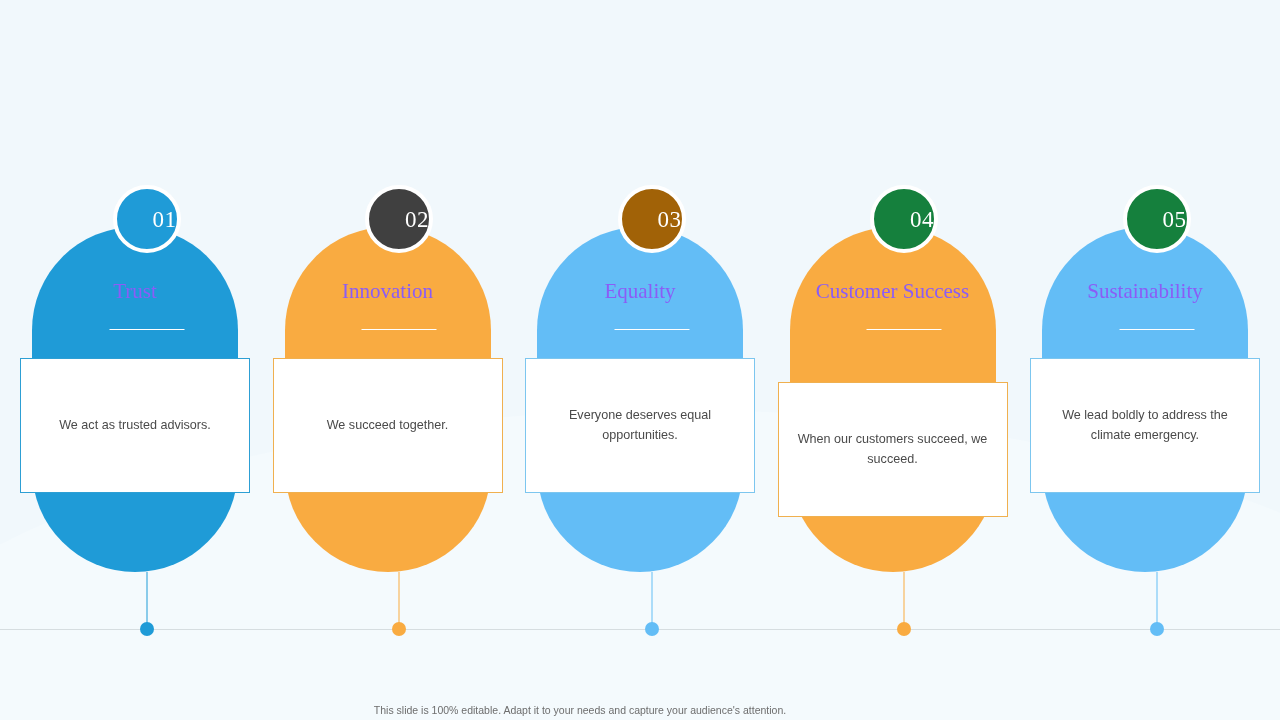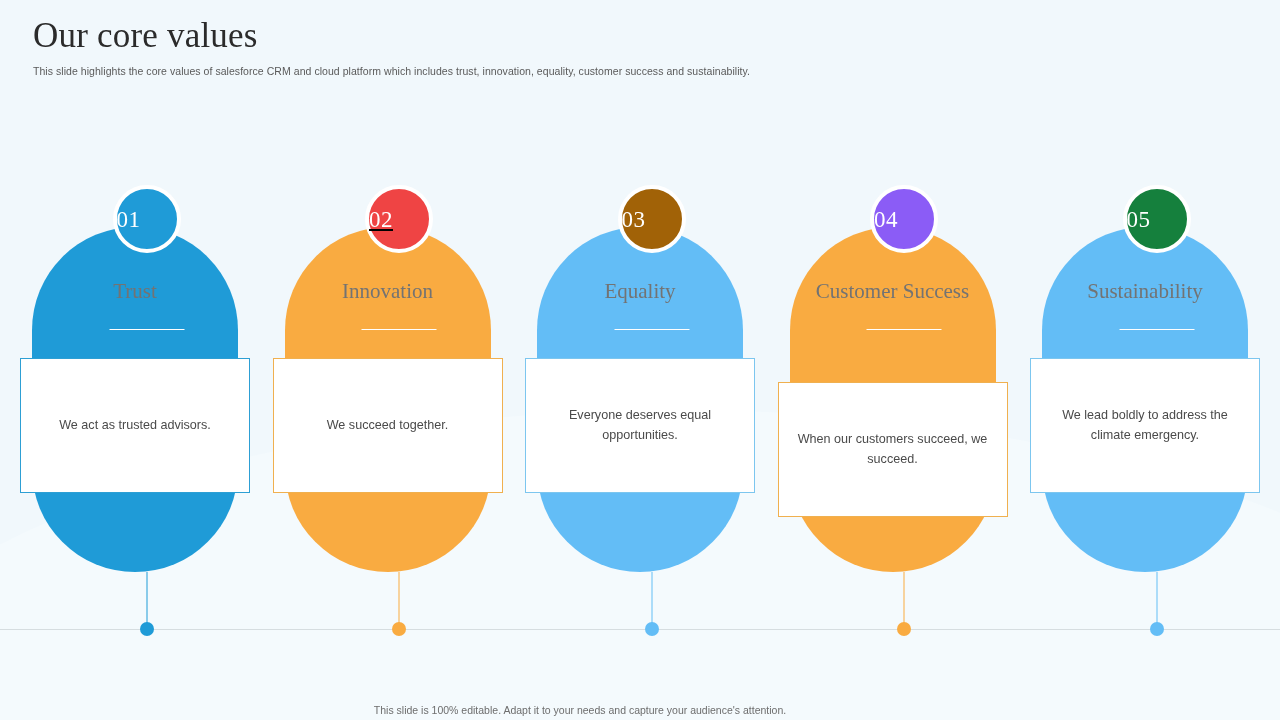--- a/index.html
+++ b/index.html
@@ -109,39 +109,39 @@
     left: 50%;
     top: 0px;
     transform: translateX(-50%);
     width: 68px;
     height: 68px;
     border-radius: 50%;
     border: 4px solid #ffffff;
     box-sizing: border-box;
     display: flex;
     align-items: center;
-    justify-content: flex-start;
+    justify-content: flex-end;
     z-index: 3;
   }
   .num-text {
     font-family: "Liberation Serif", serif;
     font-size: 23px;
     color: #ffffff;
     line-height: 1;
     letter-spacing: 0.5px;
   }
   .pillar-title {
     position: absolute;
     left: 12px;
     top: 95px;
     width: 206px;
     text-align: center;
     font-family: "Liberation Serif", serif;
     font-size: 21px;
-    color: #737373;
+    color: #8b5cf6;
     line-height: 1.1;
     z-index: 3;
     white-space: nowrap;
   }
   .title-rule {
     position: absolute;
     left: 50%;
     transform: translateX(-50%);
     top: 144px;
     width: 75px;
@@ -216,42 +216,38 @@
 </head>
 <body>
 
 <div id="slide">
 
   <div class="bg-blob bg-left"></div>
   <div class="bg-blob bg-right-top"></div>
   <div class="bg-blob bg-right-low"></div>
   <div class="bg-blob bg-bottom"></div>
 
-  <div id="header">
-    <h1 id="page-title">Our core values</h1>
-    <p id="subtitle">This slide highlights the core values of salesforce CRM and cloud platform which includes trust, innovation, equality, customer success and sustainability.</p>
-  </div>
 
   <div id="pillars">
       <div class="pillar" style="left: 20px;">
         <div class="pillar-shape" style="background: rgb(31, 155, 215);"></div>
         <div class="num-circle" style="background: rgb(31, 155, 215);">
           <span class="num-text">01</span>
         </div>
         <div class="pillar-title">Trust</div>
         <div class="title-rule"></div>
         <div class="desc-card" style="border-color: rgb(45, 159, 212);">
           <div class="desc-text">We act as trusted advisors.</div>
         </div>
         <div class="stem" style="background: rgb(31, 155, 215);"></div>
         <div class="stem-dot" style="background: rgb(31, 155, 215);"></div>
       </div>
       <div class="pillar" style="left: 272.5px;">
         <div class="pillar-shape" style="background: rgb(249, 171, 65);"></div>
-        <div class="num-circle" style="background: #ef4444; text-decoration: underline;">
+        <div class="num-circle" style="background: #404040;">
           <span class="num-text">02</span>
         </div>
         <div class="pillar-title">Innovation</div>
         <div class="title-rule"></div>
         <div class="desc-card" style="border-color: rgb(240, 176, 79);">
           <div class="desc-text">We succeed together.</div>
         </div>
         <div class="stem" style="background: rgb(249, 171, 65);"></div>
         <div class="stem-dot" style="background: rgb(249, 171, 65);"></div>
       </div>
@@ -263,21 +259,21 @@
         <div class="pillar-title">Equality</div>
         <div class="title-rule"></div>
         <div class="desc-card" style="border-color: rgb(124, 198, 239);">
           <div class="desc-text">Everyone deserves equal opportunities.</div>
         </div>
         <div class="stem" style="background: rgb(99, 189, 246);"></div>
         <div class="stem-dot" style="background: rgb(99, 189, 246);"></div>
       </div>
       <div class="pillar" style="left: 777.5px;">
         <div class="pillar-shape" style="background: rgb(249, 171, 65);"></div>
-        <div class="num-circle" style="background: #8b5cf6;">
+        <div class="num-circle" style="background: #15803d;">
           <span class="num-text">04</span>
         </div>
         <div class="pillar-title">Customer Success</div>
         <div class="title-rule"></div>
         <div class="desc-card" style="border-color: rgb(240, 176, 79); margin-top: 24px;">
           <div class="desc-text">When our customers succeed, we succeed.</div>
         </div>
         <div class="stem" style="background: rgb(249, 171, 65);"></div>
         <div class="stem-dot" style="background: rgb(249, 171, 65);"></div>
       </div>

